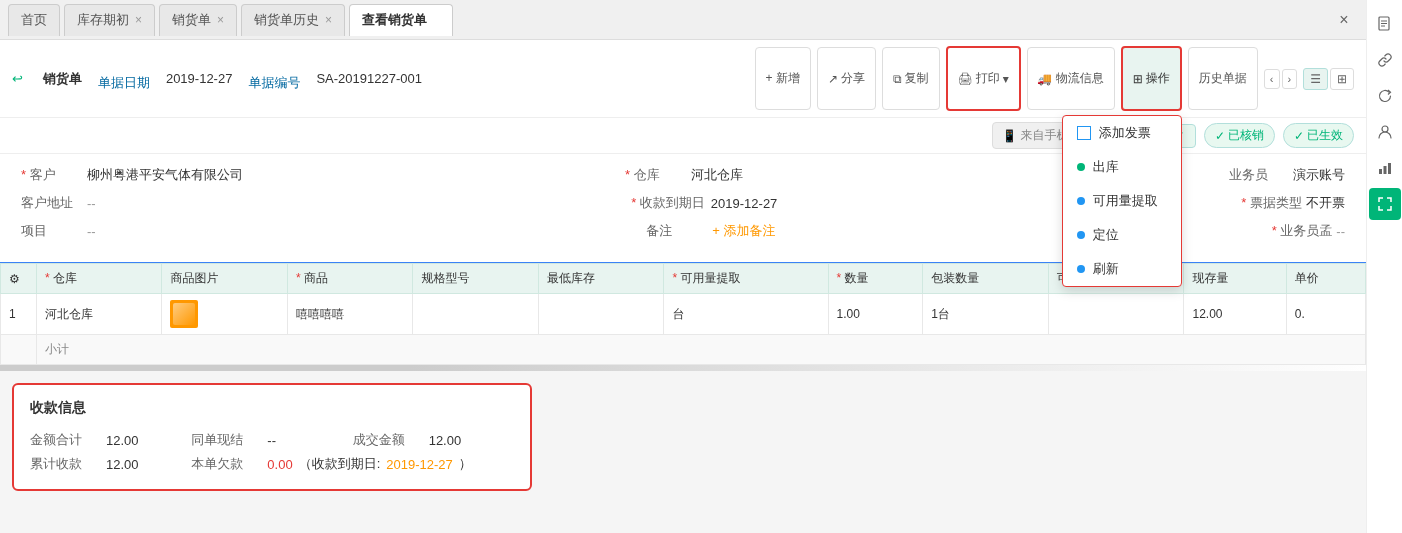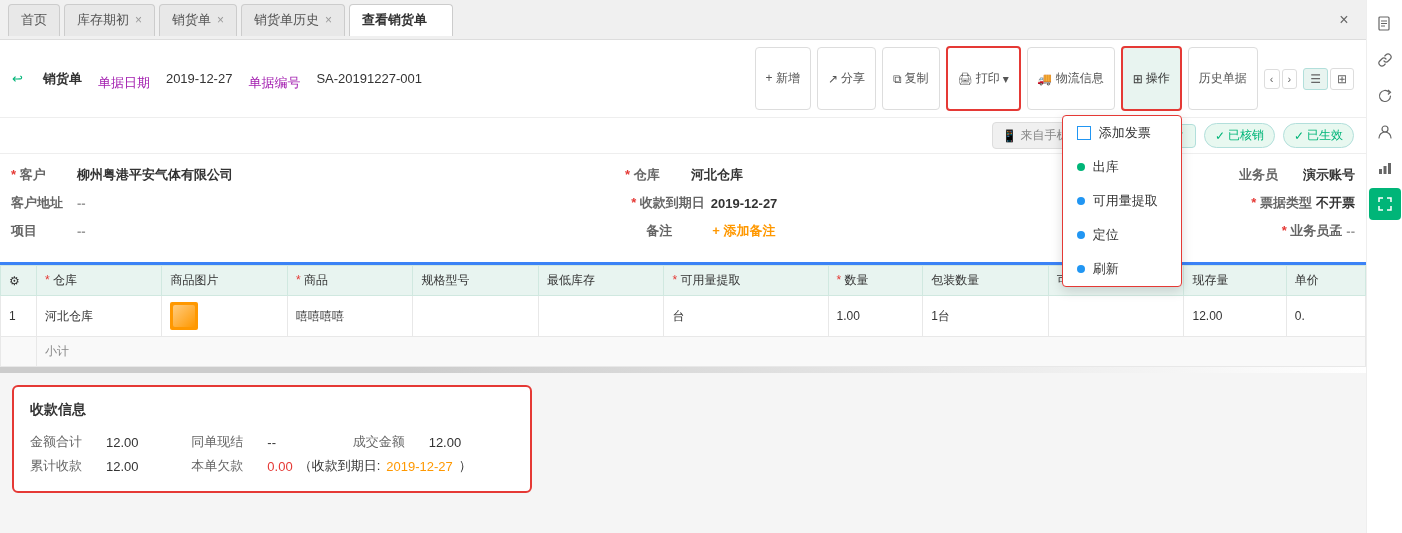--- a/index.html
+++ b/index.html
@@ -27,21 +27,21 @@
     }
 
     
     .toolbar {
       display: flex; align-items: center; background: #fff; padding: 6px 12px;
       border-bottom: 1px solid #eee; gap: 4px;
     }
     .doc-info { display: flex; align-items: center; gap: 16px; margin-right: auto; }
     .doc-icon { color: #00b578; margin-right: 4px; }
     .doc-type { font-weight: bold; color: #333; }
-    .doc-label { color: #a21caf; margin-top: 8px; }
+    .doc-label { color: #0369a1; margin-top: 8px; }
     .doc-value { color: #333; }
     .toolbar-actions { display: flex; align-items: center; gap: 6px; }
     .btn-toolbar {
       display: flex; align-items: center; gap: 3px; padding: 22px 10px; border: 1px solid #ddd;
       border-radius: 4px; background: #fff; cursor: pointer; font-size: 12px; color: #555;
     }
     .btn-toolbar.active { background: #00b578; color: #fff; border-color: #00b578; }
     .btn-toolbar.highlighted { border: 2px solid #e53935; }
     .btn-orange { background: #fff3e0; color: #ff9800; border-color: #ffcc80; }
 
@@ -69,21 +69,21 @@
     .btn-secondary {
       display: flex; align-items: center; gap: 3px; padding: 4px 10px; border: 1px solid #ddd;
       border-radius: 4px; background: #fff; cursor: pointer; font-size: 12px; color: #555;
     }
     .btn-status { border-radius: 20px; padding: 3px 10px; font-size: 12px; }
     .btn-green-solid { background: #e8f8f0; color: #00b578; border-color: #b2dfdb; }
     .btn-grey-solid { background: #f0f0f0; color: #888; border-color: #ddd; }
 
     
     .form-section {
-      background: #fff; padding: 12px 11px; border-bottom: 3px solid #3b82f6; font-weight: bold;
+      background: #fff; padding: 12px 21px; border-bottom: 1px solid #3b82f6;
     }
     .form-row { display: flex; align-items: center; gap: 0; margin-bottom: 10px; }
     .form-field { display: flex; align-items: center; flex: 1; gap: 6px; min-width: 0; }
     .form-label { color: #666; white-space: nowrap; min-width: 60px; }
     .form-label.required::before { content: "* "; color: #e53935; }
     .form-value { color: #333; }
     .form-link { color: #ff9800; cursor: pointer; text-decoration: none; }
     .form-dash { color: #999; }
     .business-staff { display: flex; align-items: center; gap: 4px; margin-left: auto; }
 

